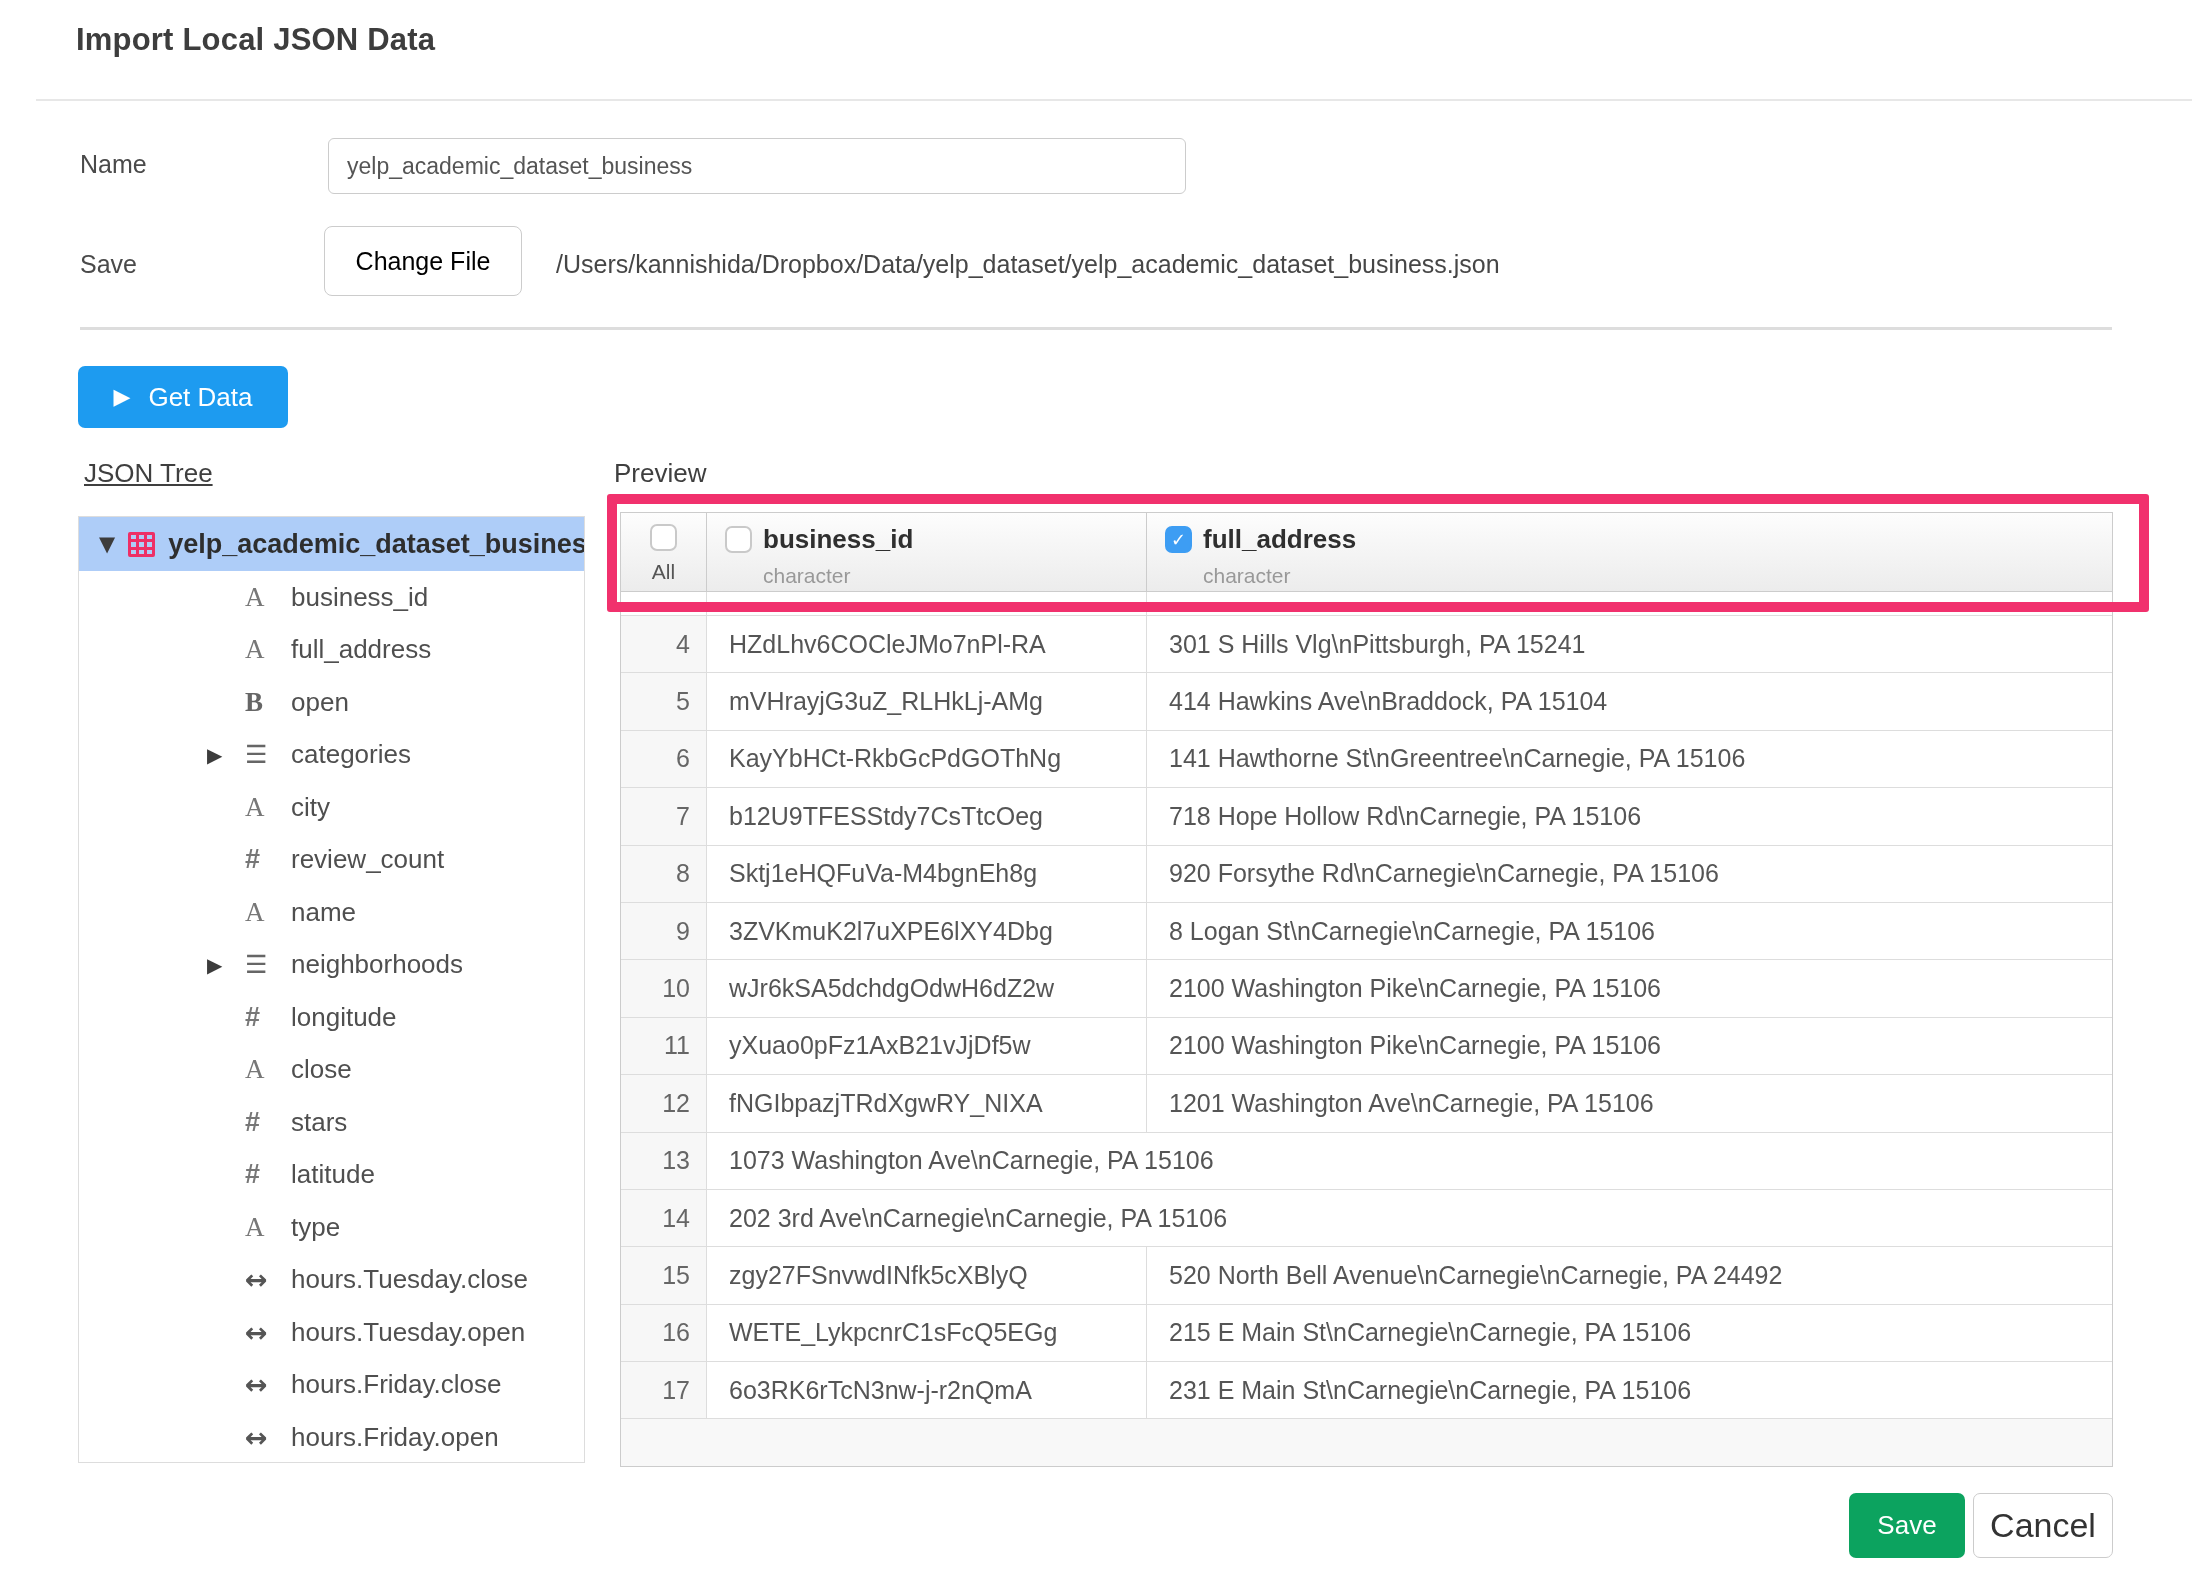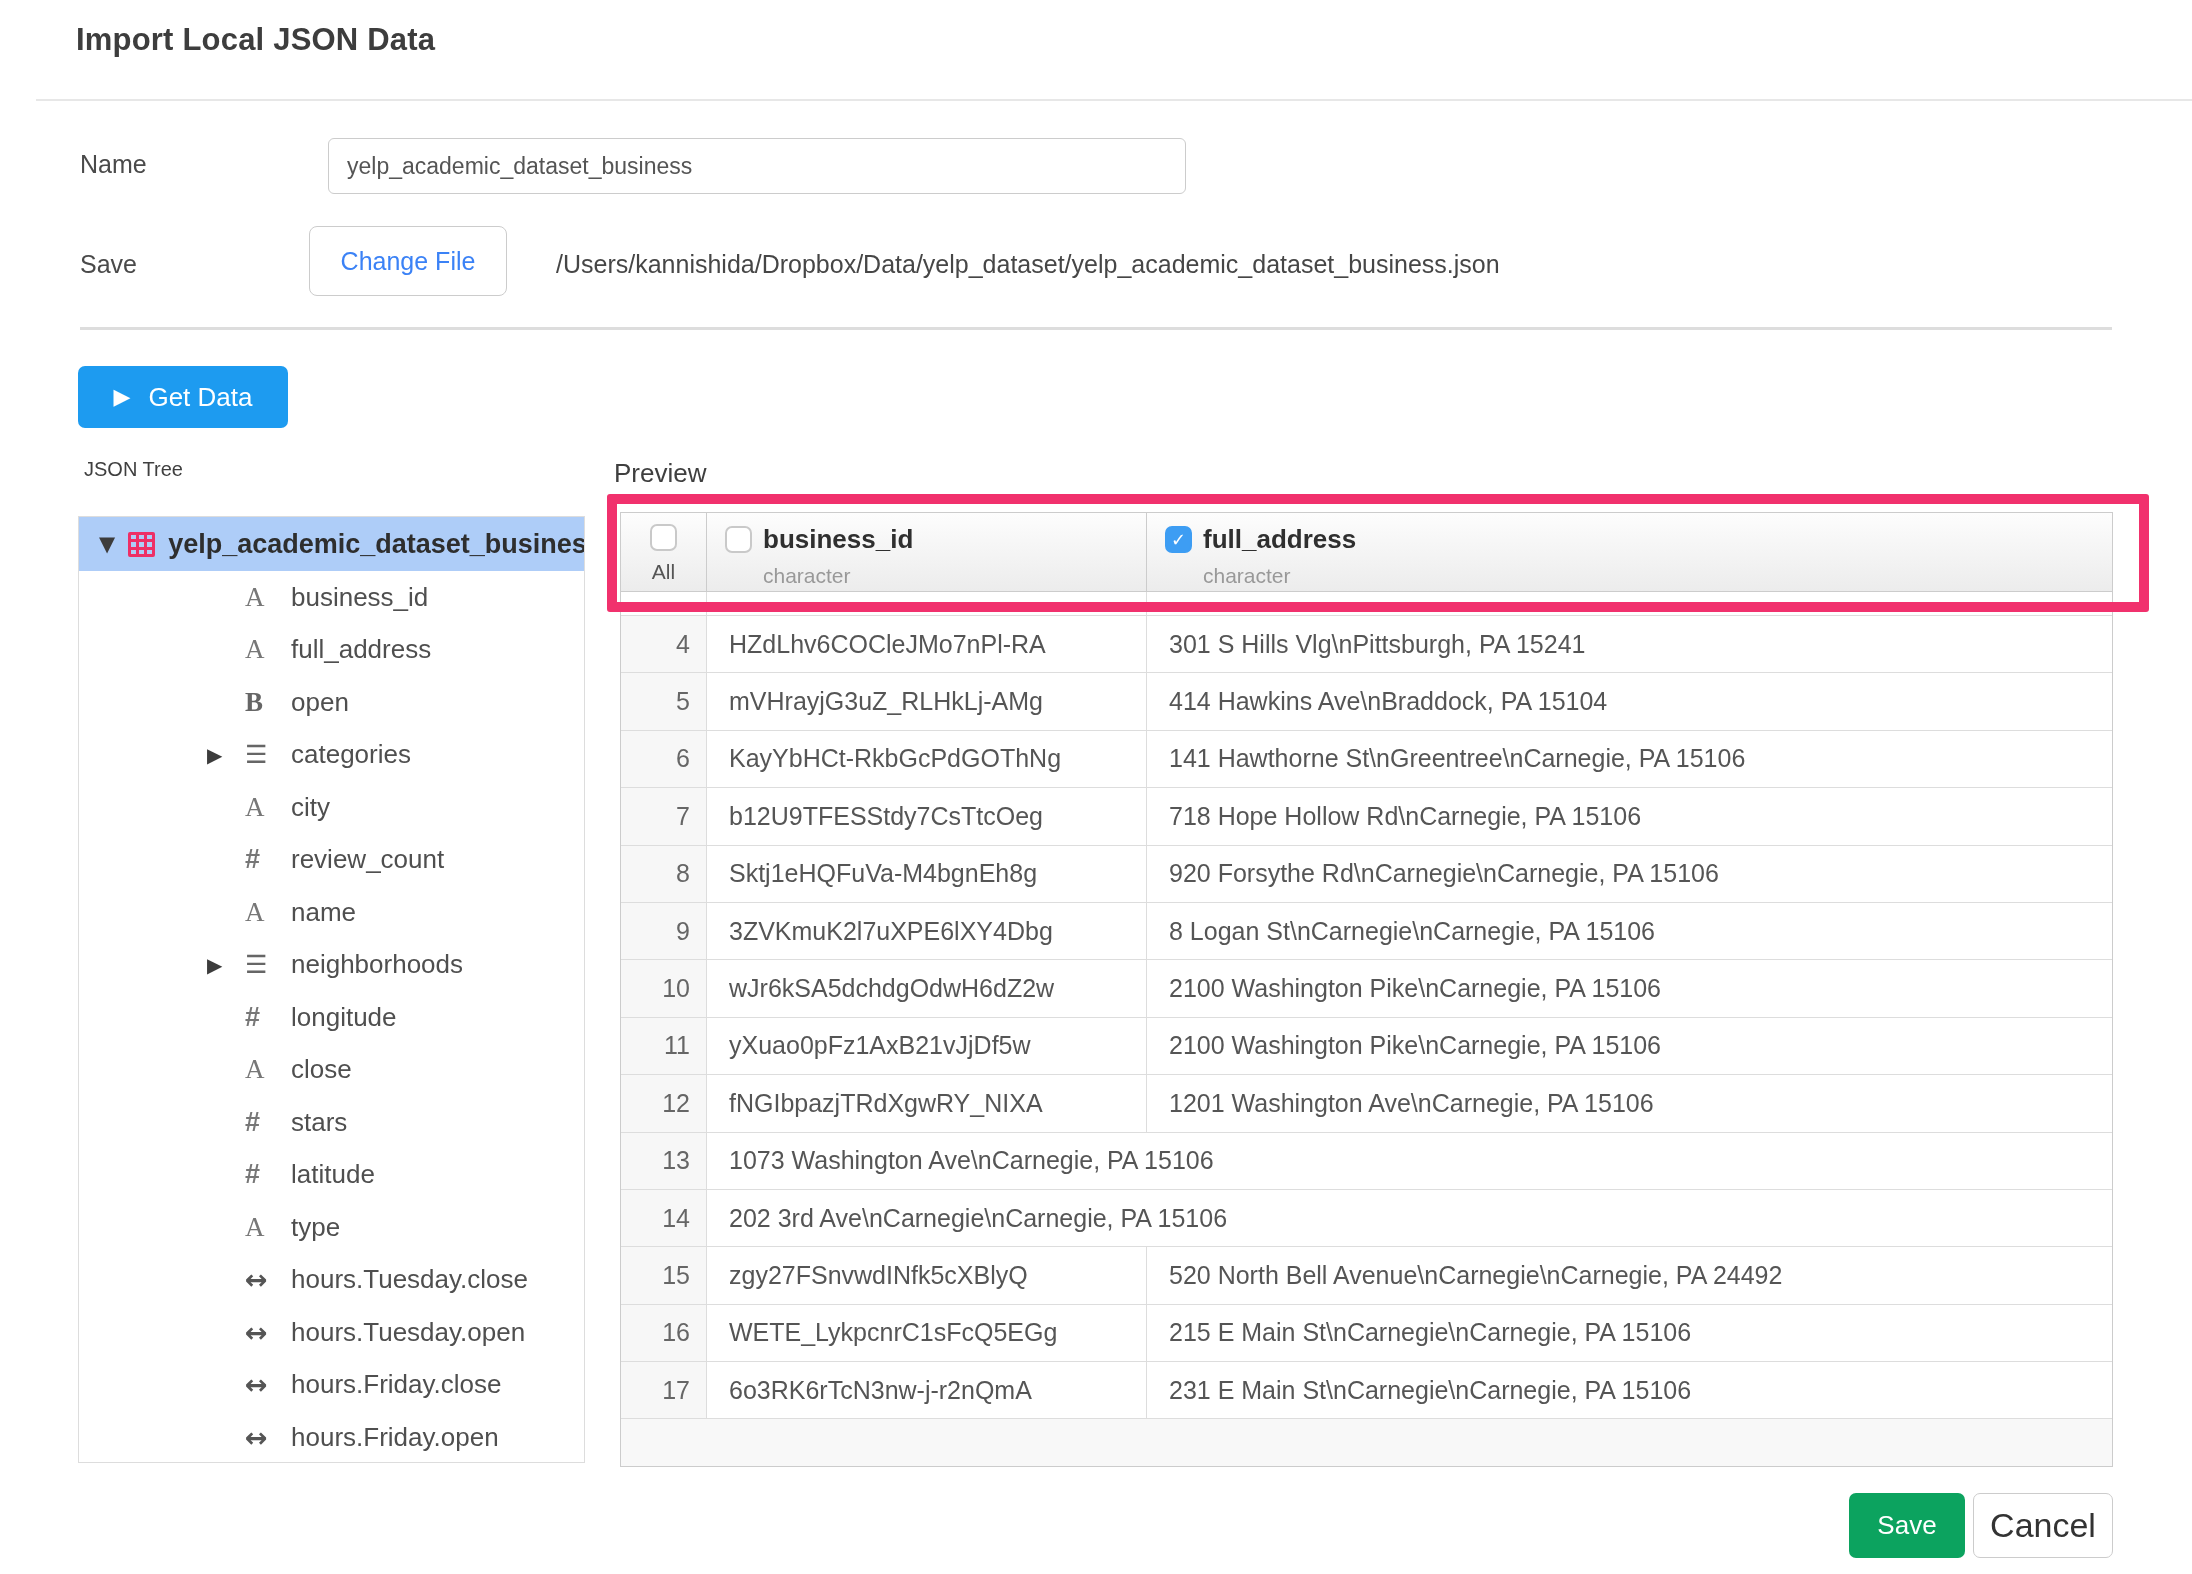--- a/index.html
+++ b/index.html
@@ -11,31 +11,31 @@
   
   .titlebar{position:absolute;top:0;left:0;width:2192px;height:99px;border-bottom:2px solid #e7e7e7;background:#fff;margin-left:36px;}
   .page-title{position:absolute;left:40px;top:22px;font-size:31px;font-weight:bold;color:#3d3d3d;letter-spacing:.2px;}
   
   .form-label{position:absolute;font-size:25px;color:#4a4a4a;}
   .lbl-name{left:80px;top:150px;}
   .lbl-file{left:80px;top:250px;}
   .name-input{position:absolute;left:328px;top:138px;width:858px;height:56px;box-sizing:border-box;
     border:1px solid #ccc;border-radius:6px;font-size:23px;color:#555;padding:0 18px;outline:none;
     font-family:"Liberation Sans","DejaVu Sans",sans-serif;}
-  .change-file-btn{position:absolute;left:309px;top:226px;width:198px;height:70px;background:#fff;
-    border:1px solid #ccc;border-radius:8px;font-size:25px;color:#3b82f6;cursor:pointer;
+  .change-file-btn{position:absolute;left:324px;top:226px;width:198px;height:70px;background:#fff;
+    border:1px solid #ccc;border-radius:8px;font-size:25px;color:#000000;cursor:pointer;
     font-family:"Liberation Sans","DejaVu Sans",sans-serif;}
   .file-path{position:absolute;left:556px;top:250px;font-size:25px;color:#464646;}
   .section-divider{position:absolute;left:80px;top:327px;width:2032px;height:3px;background:#ddd;}
   .get-data-btn{position:absolute;left:78px;top:366px;width:210px;height:62px;background:#1d9bf0;border:none;
     border-radius:7px;color:#fff;font-size:26px;display:flex;align-items:center;justify-content:center;gap:18px;
     cursor:pointer;font-family:"Liberation Sans","DejaVu Sans",sans-serif;}
   .play-icon{font-family:"DejaVu Sans",sans-serif;font-size:22px;line-height:1;}
   
-  .json-tree-label{position:absolute;left:84px;top:458px;font-size:20px;color:#3f3f3f;}
+  .json-tree-label{position:absolute;left:84px;top:458px;font-size:26px;color:#3f3f3f;text-decoration:underline;}
   .tree-panel{position:absolute;left:78px;top:516px;width:507px;height:947px;box-sizing:border-box;
     border:1px solid #ddd;background:#fff;overflow:hidden;}
   .tree-root-row{height:54px;background:#aecdf8;display:flex;align-items:center;padding-left:20px;
     white-space:nowrap;overflow:hidden;cursor:pointer;}
   .caret-down-icon{font-family:"DejaVu Sans",sans-serif;font-size:21px;color:#3c3c3c;margin-right:13px;flex:0 0 auto;}
   .table-grid-icon{width:27px;height:25px;margin-right:13px;flex:0 0 auto;box-sizing:border-box;
     border:3px solid #ee2f66;border-radius:2px;
     background-image:linear-gradient(#ee2f66,#ee2f66),linear-gradient(#ee2f66,#ee2f66),
       linear-gradient(#ee2f66,#ee2f66),linear-gradient(#ee2f66,#ee2f66);
     background-size:100% 3px,100% 3px,3px 100%,3px 100%;

